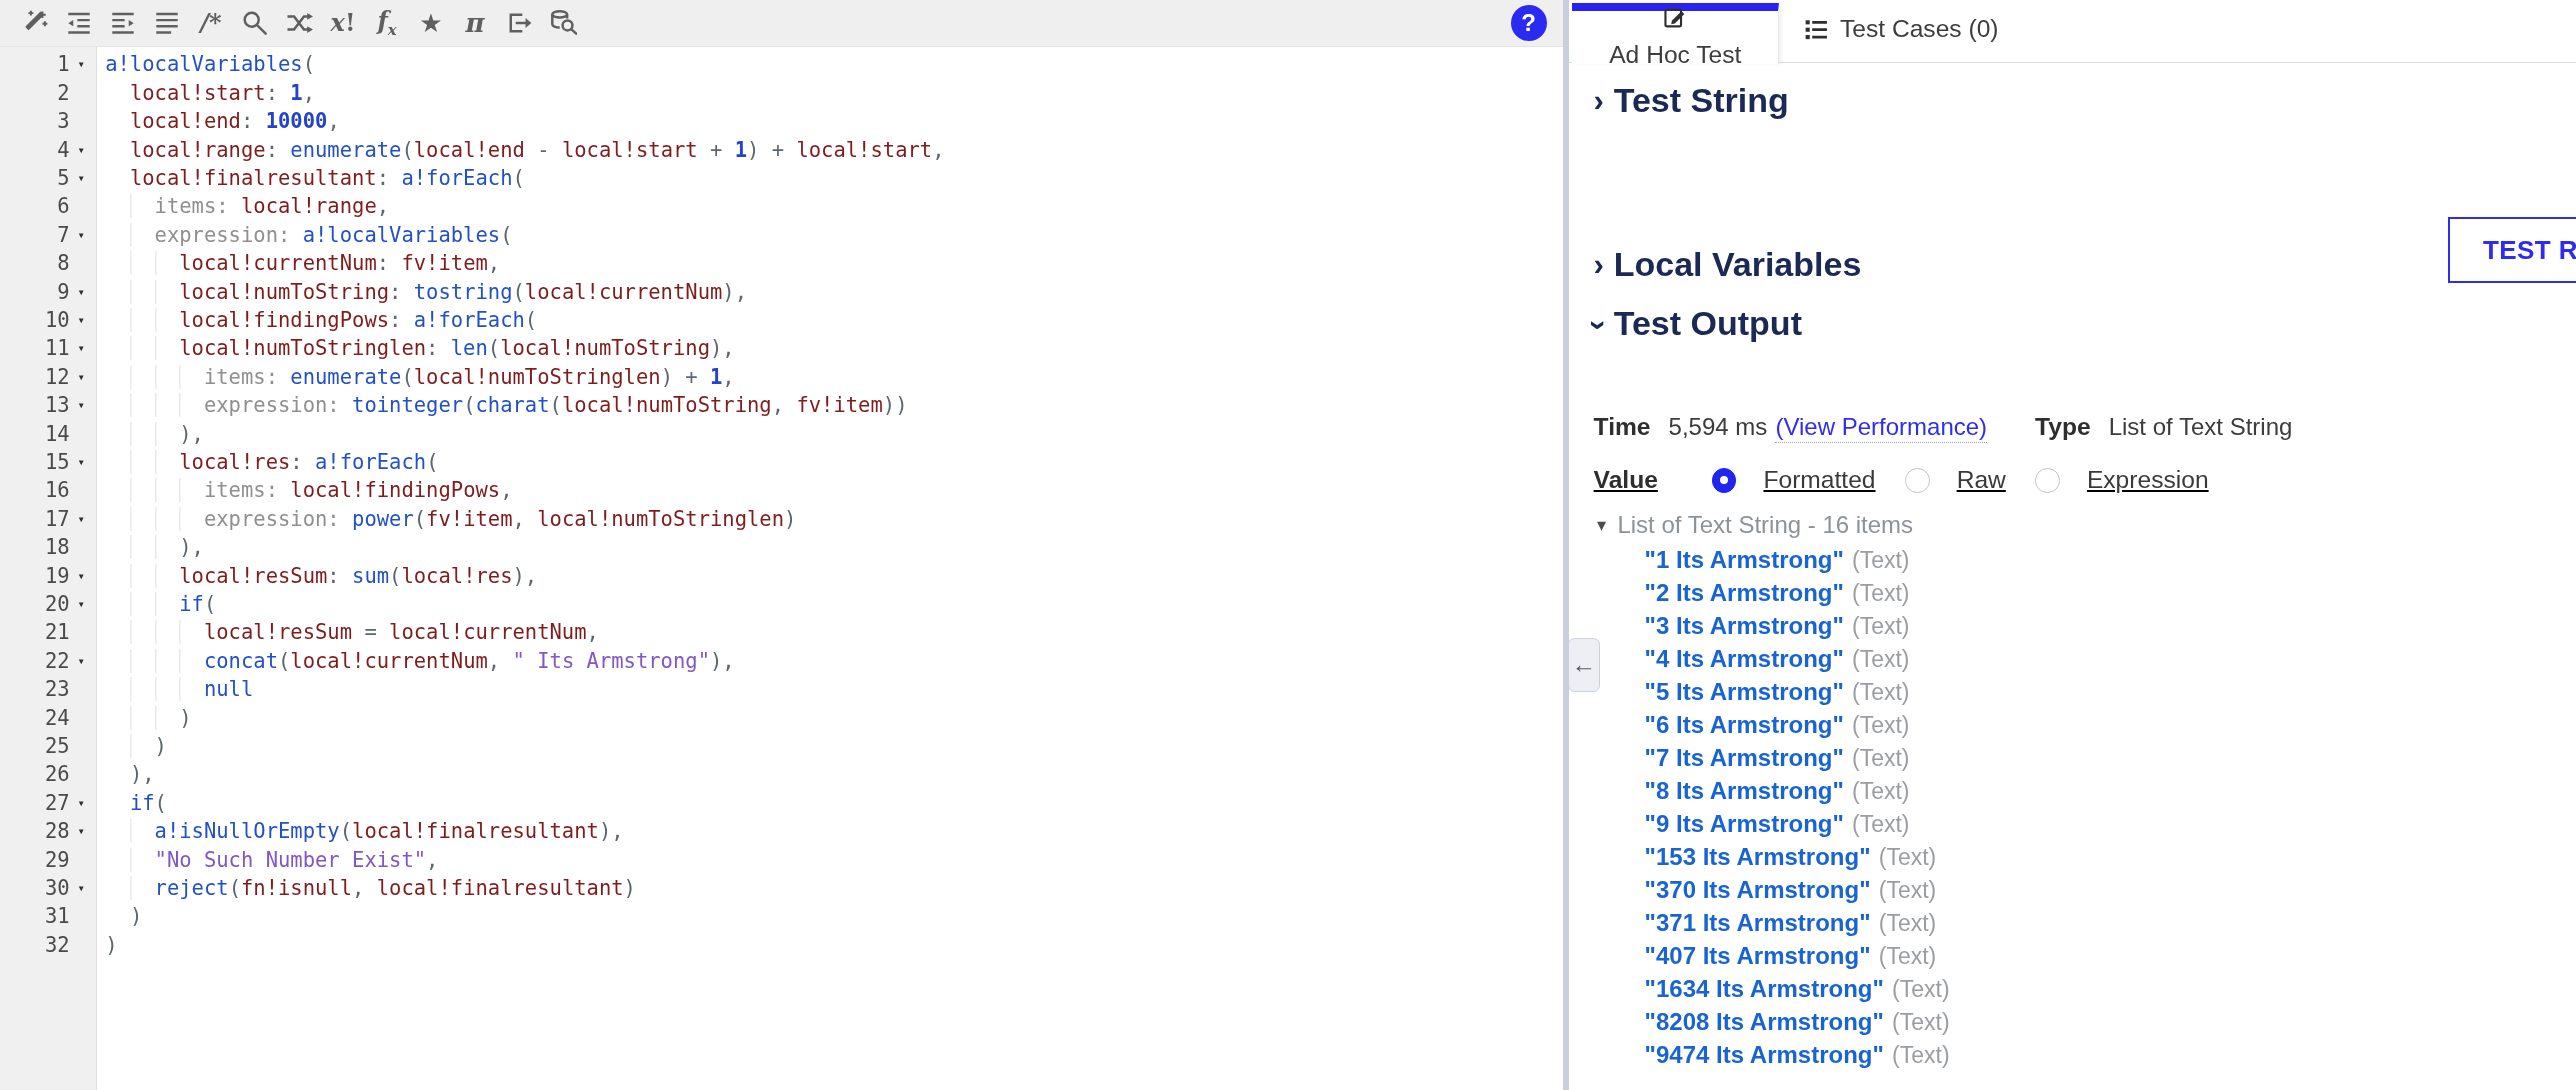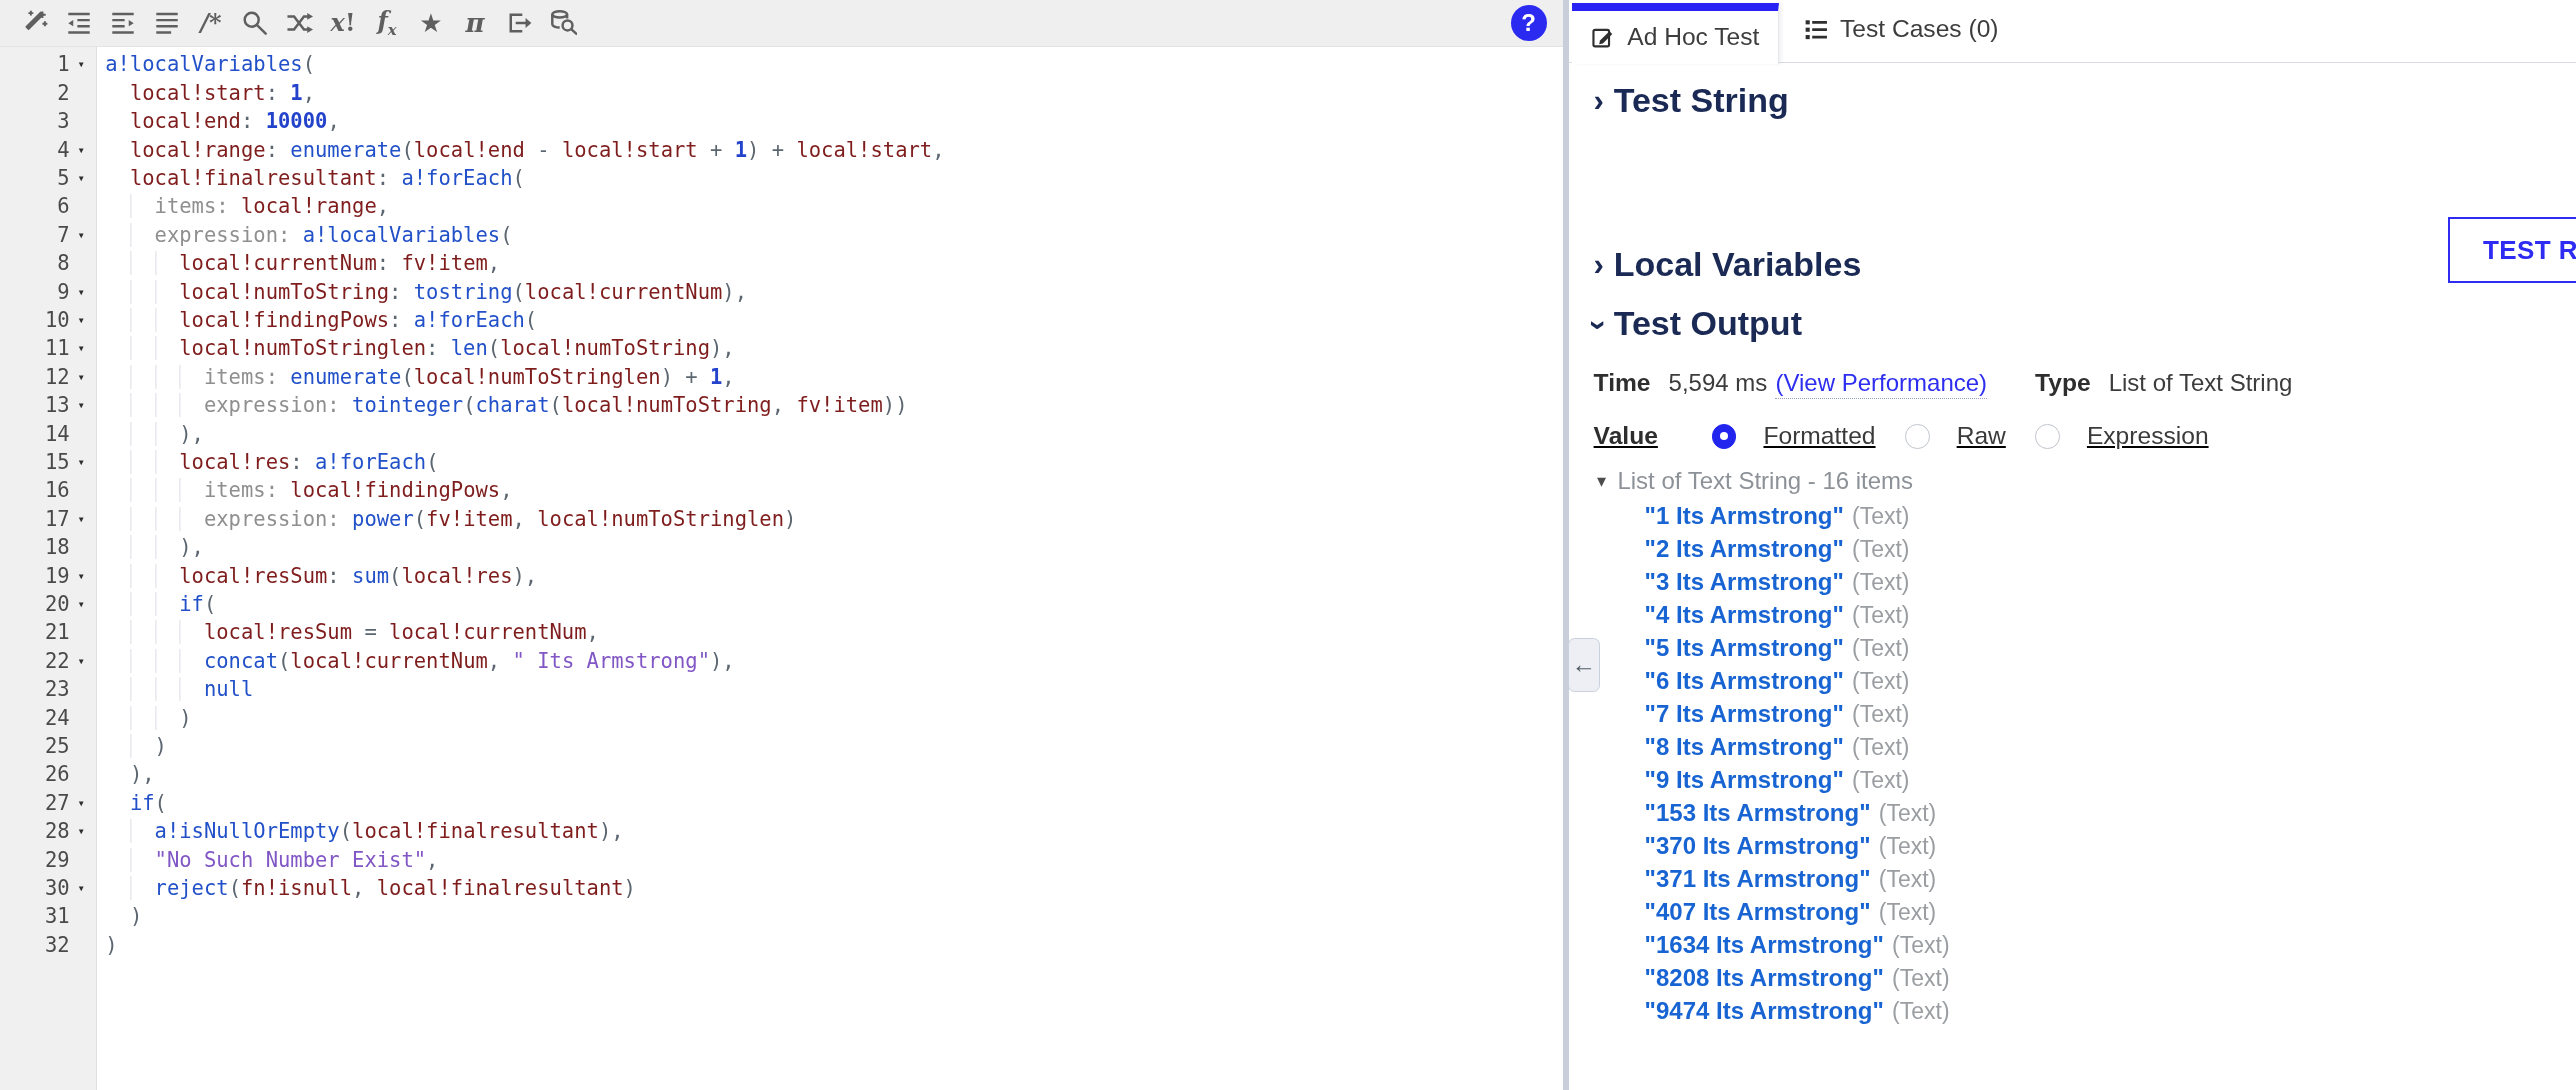--- a/index.html
+++ b/index.html
@@ -48,21 +48,21 @@
         display:flex;align-items:center;justify-content:center;
         color:#525c66;font-size:24.6px;font-weight:bold;cursor:pointer;z-index:5;}
 
   
   .panel{position:absolute;left:1569px;top:0;width:1007px;height:1090px;background:#fff;}
   .tabbar{height:62px;border-bottom:1.6px solid #dadde2;display:flex;align-items:flex-end;}
   .tab{display:flex;align-items:center;gap:11.5px;font-size:24.6px;color:#3d3d3d;
        cursor:pointer;box-sizing:border-box;}
   .tab.active{margin-left:3.3px;width:207px;height:61px;margin-bottom:-1.6px;z-index:2;
        background:#fff;border-top:8.2px solid #2823f2;border-right:1.6px solid #e4e7ec;
-       justify-content:center;box-shadow:2.5px 0 3.3px rgba(0,0,0,0.05);}
+       justify-content:center;box-shadow:2.5px 0 3.3px rgba(0,0,0,0.05);flex-direction:column;}
   .tab.inactive{margin-left:24.6px;height:61px;padding-bottom:4.9px;}
   .tab svg{display:block;}
 
   .content{position:relative;padding:0 0 0 24.6px;}
   .sec{display:flex;align-items:center;gap:9.8px;color:#1b2a55;font-weight:bold;
        font-size:34px;cursor:pointer;}
   .chev{font-size:31px;font-weight:bold;color:#1b2a55;line-height:1;display:inline-block;}
   .chev.expanded{transform:rotate(90deg) translateX(1.6px);}
   .sec-test-inputs{margin-top:18px;}
   .sec-local{margin-top:125px;}
@@ -70,21 +70,21 @@
 
   .test-rule{position:absolute;top:136px;left:879px;background:#fff;
        border:2.5px solid #2e2cf3;color:#2e2cf3;font-weight:bold;font-size:26px;
        padding:15.6px 33px;letter-spacing:0.4px;cursor:pointer;white-space:nowrap;
        font-family:"Liberation Sans",sans-serif;}
 
   .meta{display:flex;align-items:baseline;margin-top:26px;font-size:24px;color:#3c3c3c;}
   .lbl{font-weight:bold;font-size:24.6px;color:#2e2e2e;}
   .meta .val{margin-left:18px;}
   .perf-link{margin-left:8.2px;color:#2e2ef0;border-bottom:1.6px dotted #99a0c9;
-       padding-bottom:1.6px;cursor:pointer;}
+       padding-bottom:1.6px;cursor:pointer;margin-top:44px;}
   .meta .type-lbl{margin-left:48px;}
 
   .value-row{display:flex;align-items:center;margin-top:23px;text-decoration:underline;}
   .value-row .lbl{margin-right:54px;}
   .radio{display:flex;align-items:center;gap:27px;margin-right:29.5px;cursor:pointer;}
   .rd{width:24.6px;height:24.6px;border-radius:50%;border:1.6px solid #c0c5cc;background:#fff;
       box-sizing:border-box;display:flex;align-items:center;justify-content:center;}
   .rd.sel{background:#2125ee;border-color:#2125ee;}
   .rd.sel::after{content:"";width:8.2px;height:8.2px;border-radius:50%;background:#fff;}
   .radio span.rlbl{font-size:24.6px;color:#3a3a3a;}

